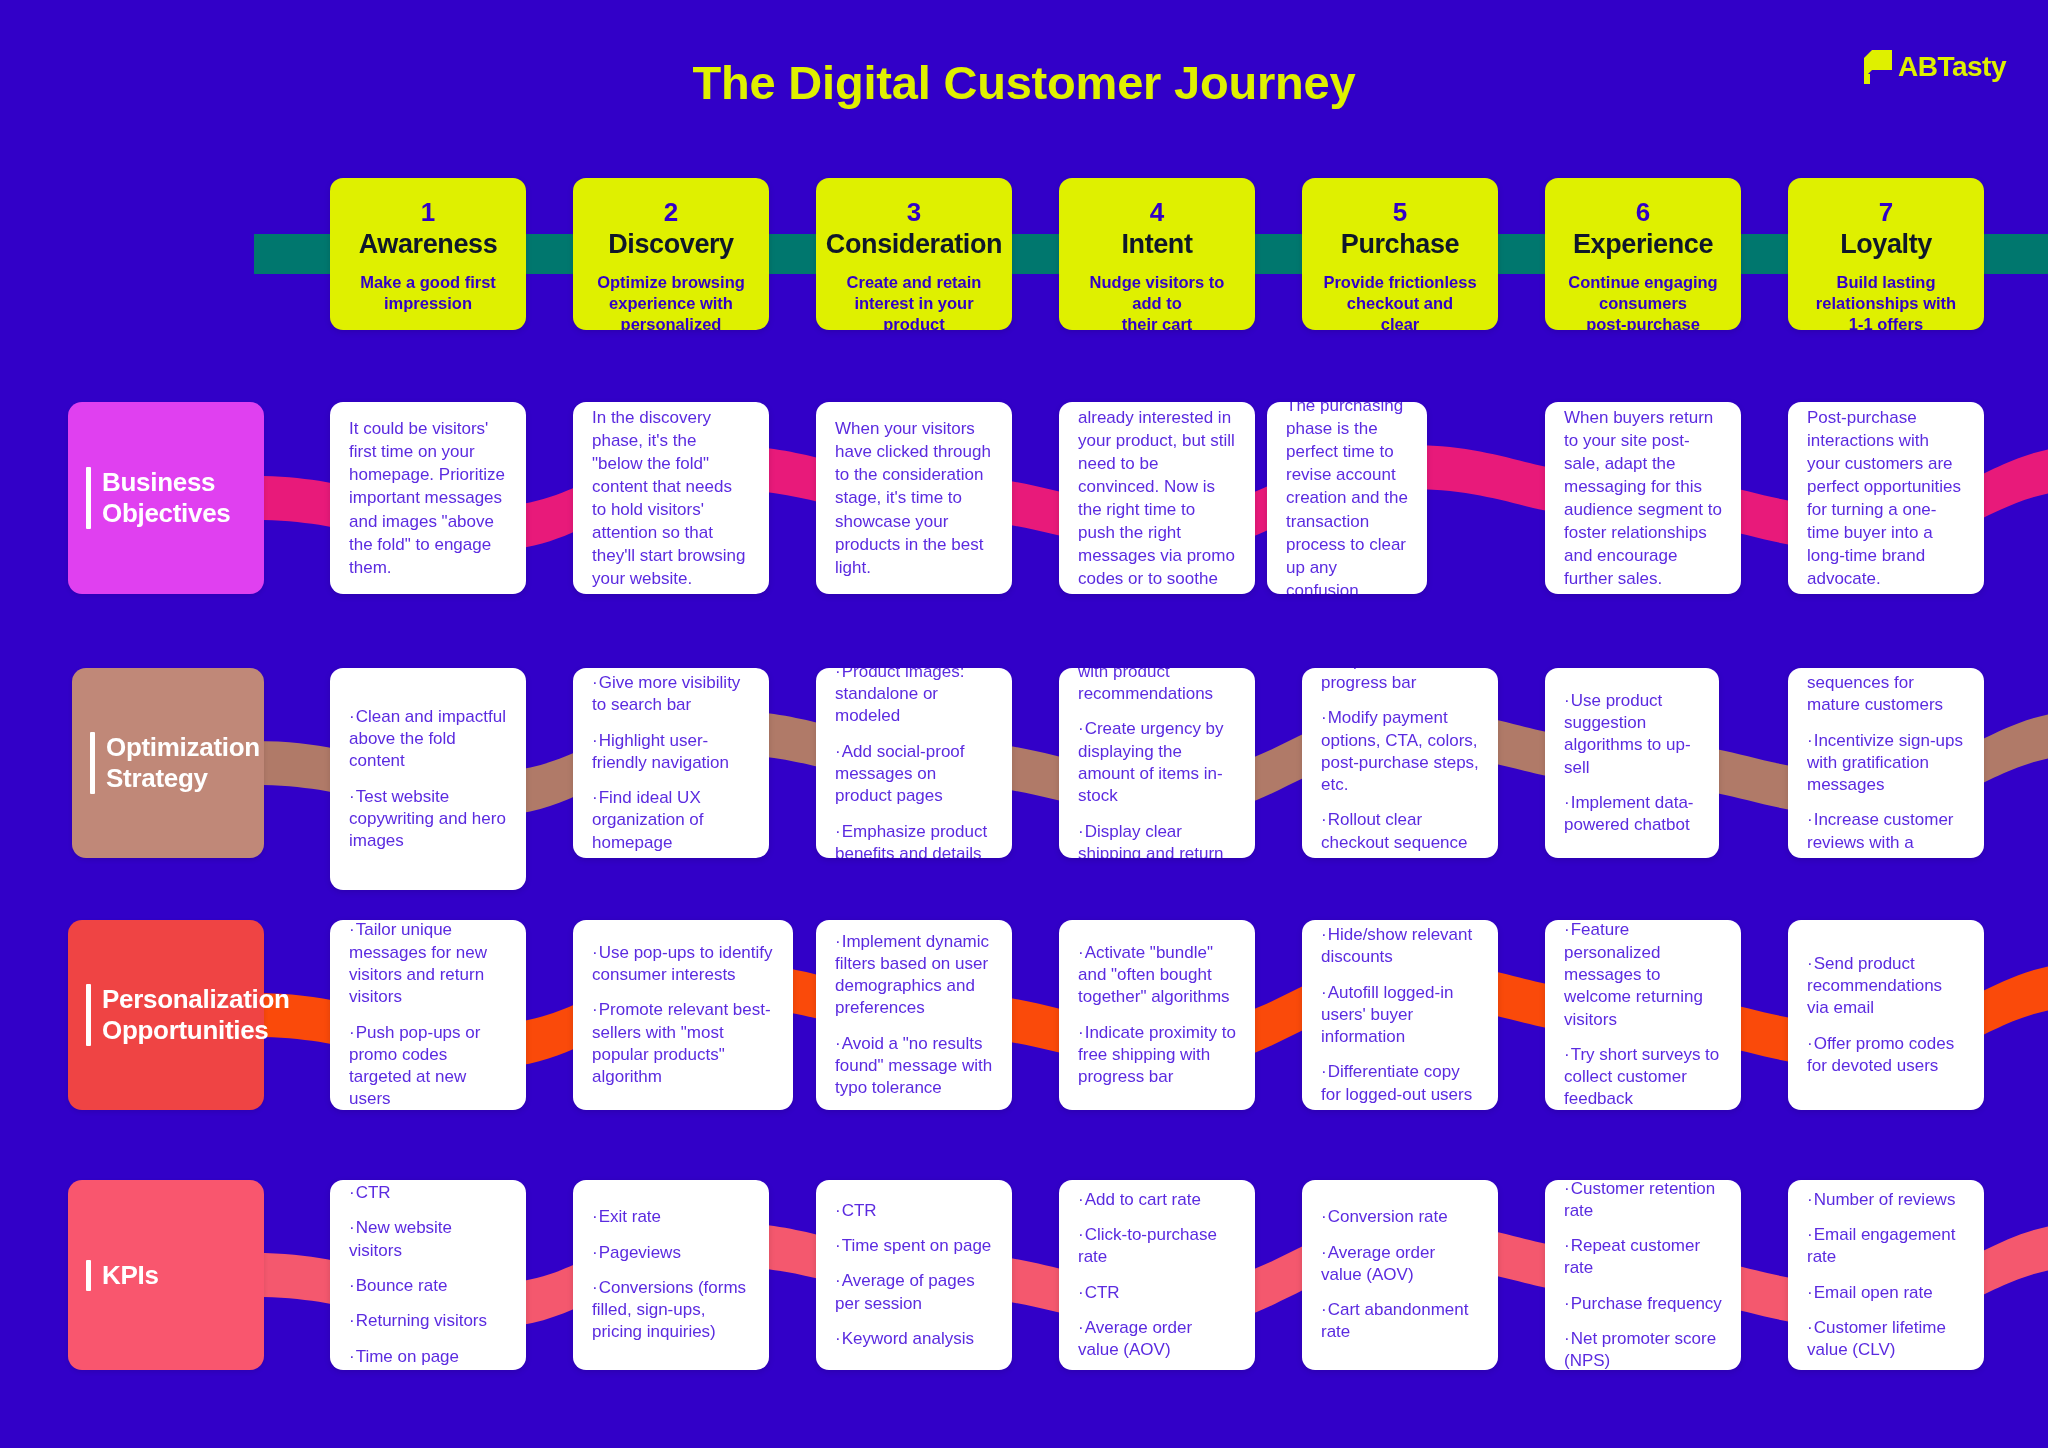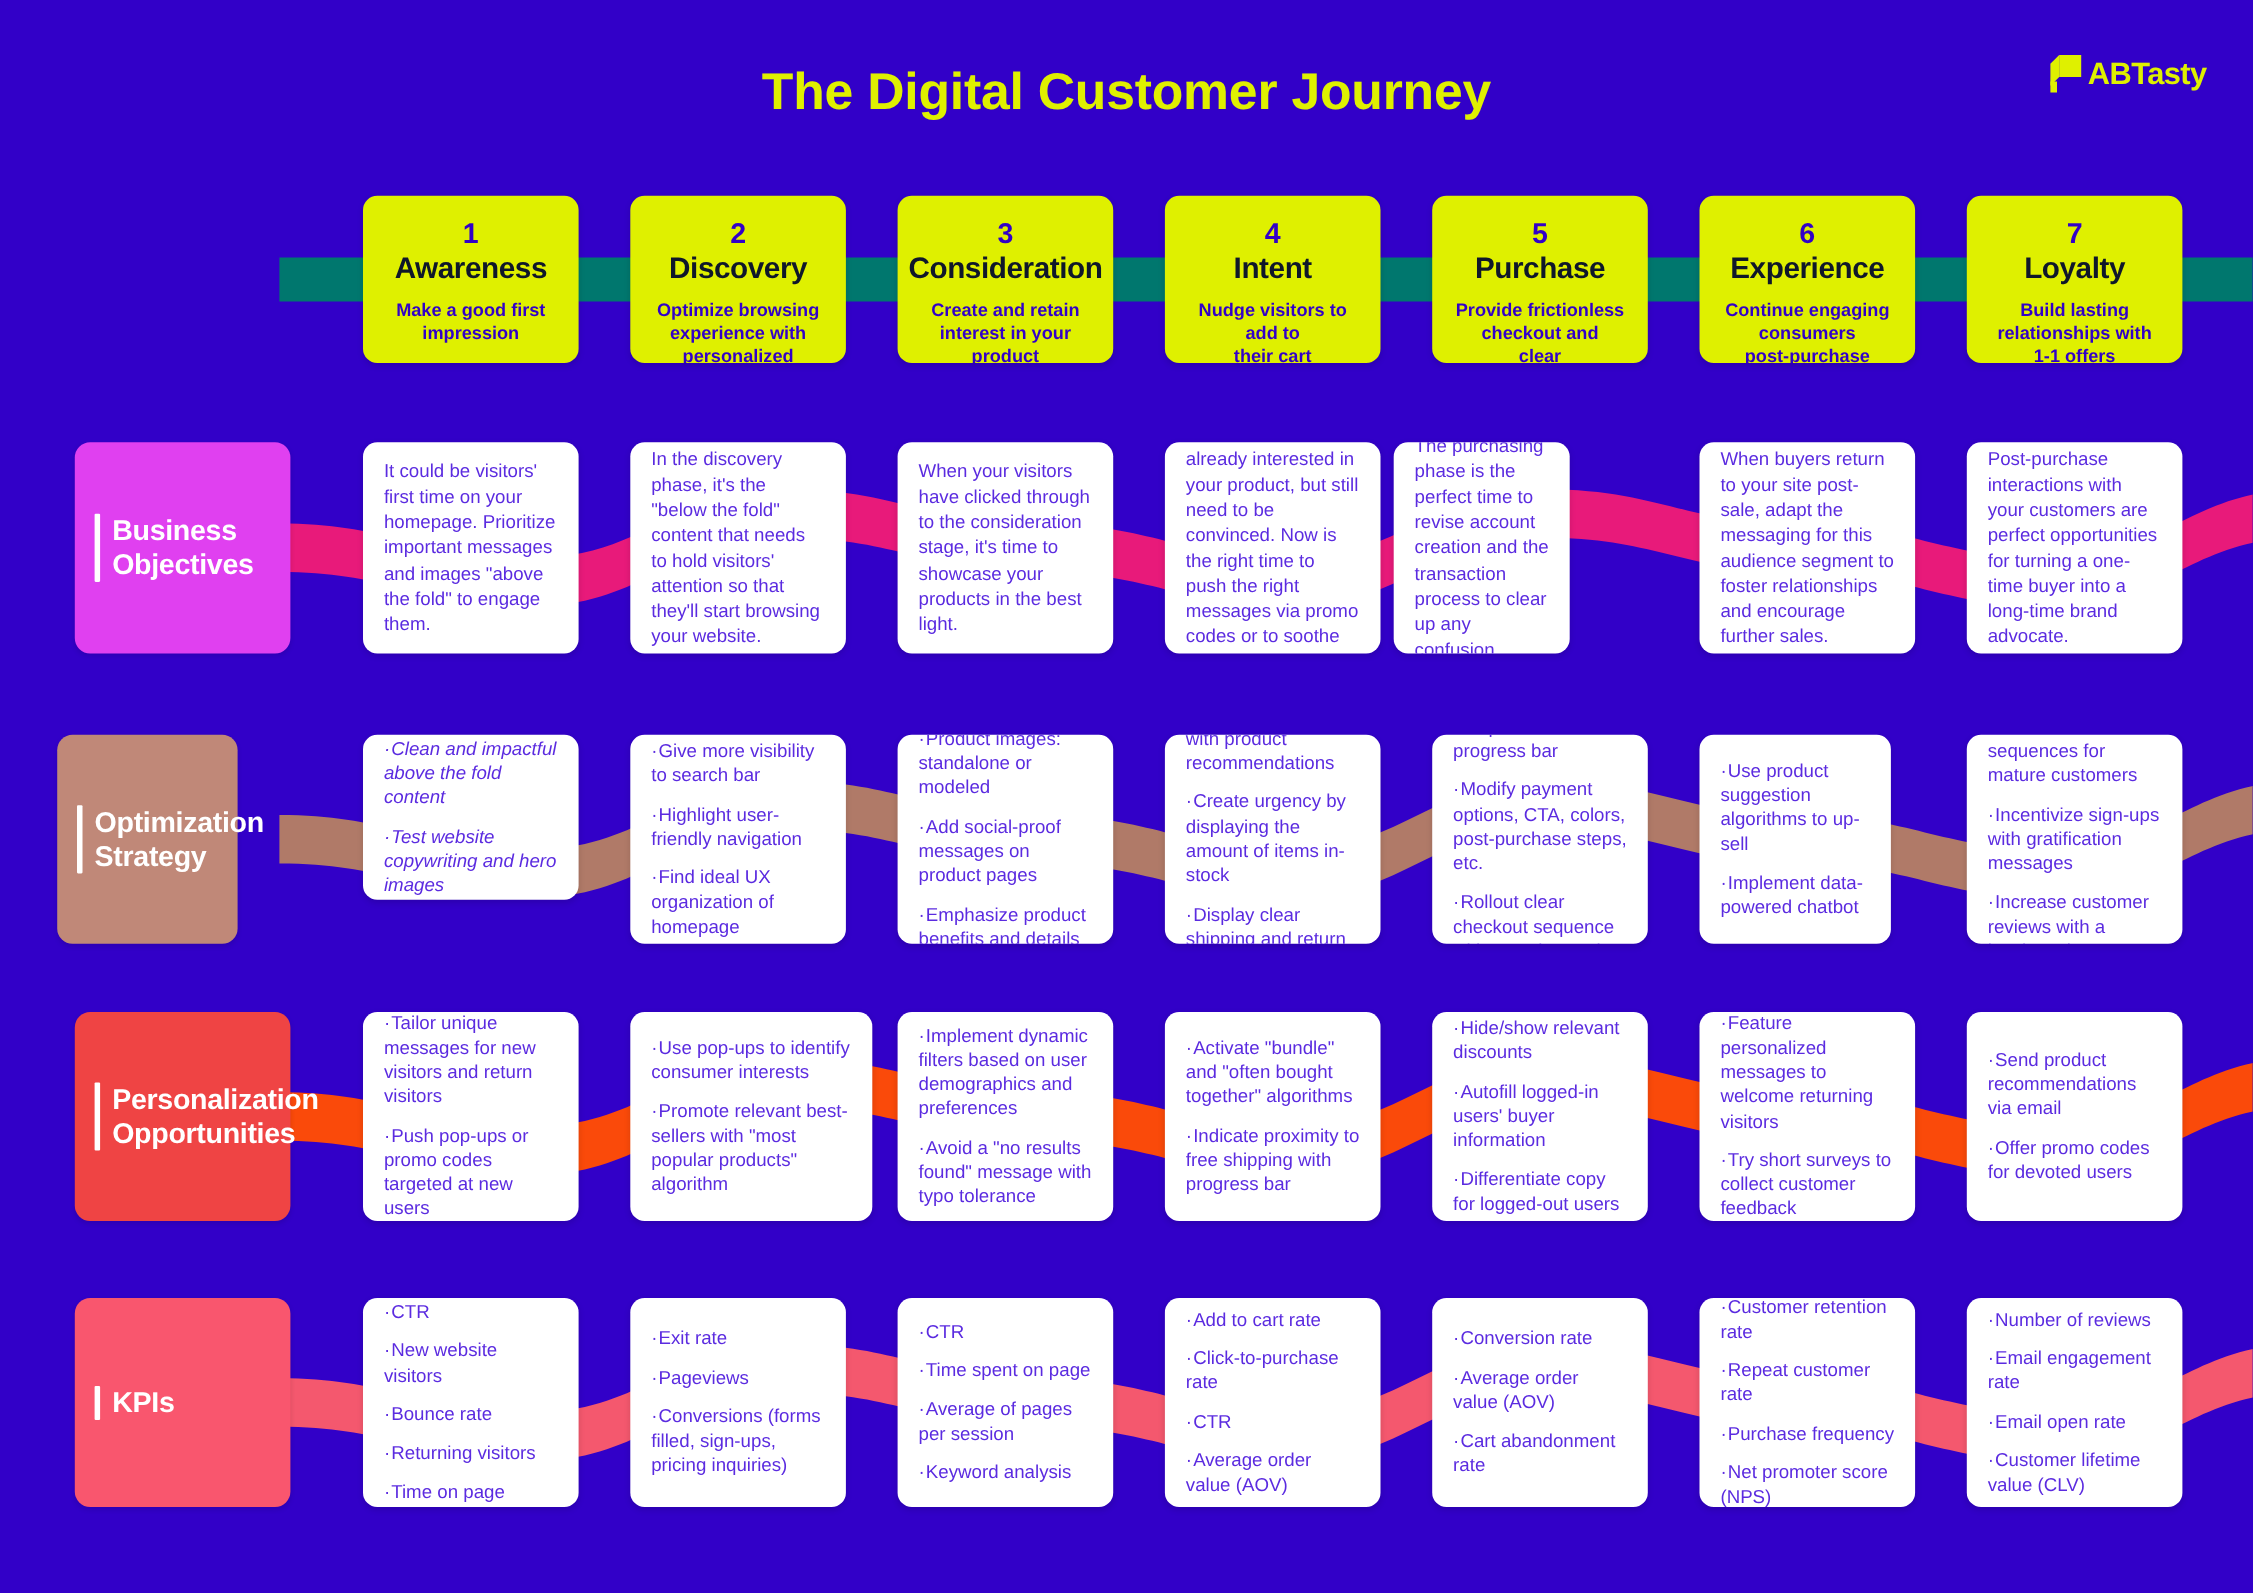--- a/index.html
+++ b/index.html
@@ -104,21 +104,21 @@
     </svg>
 
   <div id="grid">
       <div class="label-card" style="left: 68px; top: 402px; width: 196px; height: 192px; background: rgb(224, 64, 240);">
         <div class="label-inner">
           <div class="accent-bar" style="min-height: 62px;"></div>
           <div class="label-text">Business
 Objectives</div>
         </div>
       </div>
-      <div class="label-card" style="left: 52px; top: 668px; width: 164px; height: 190px; background: rgb(192, 136, 120);">
+      <div class="label-card" style="left: 72px; top: 668px; width: 192px; height: 190px; background: rgb(192, 136, 120);">
         <div class="label-inner">
           <div class="accent-bar" style="min-height: 62px;"></div>
           <div class="label-text">Optimization
 Strategy</div>
         </div>
       </div>
       <div class="label-card" style="left: 68px; top: 920px; width: 196px; height: 190px; background: #ef4444;">
         <div class="label-inner">
           <div class="accent-bar" style="min-height: 62px;"></div>
           <div class="label-text">Personalization
@@ -192,21 +192,21 @@
       </div>
       <div class="card" style="left: 1267px; top: 402px; width: 160px; height: 192px;">
         <div class="para">The purchasing phase is the perfect time to revise account creation and the transaction process to clear up any confusion.</div>
       </div>
       <div class="card" style="left: 1545px; top: 402px; width: 196px; height: 192px;">
         <div class="para">When buyers return to your site post-sale, adapt the messaging for this audience segment to foster relationships and encourage further sales.</div>
       </div>
       <div class="card" style="left: 1788px; top: 402px; width: 196px; height: 192px;">
         <div class="para">Post-purchase interactions with your customers are perfect opportunities for turning a one-time buyer into a long-time brand advocate.</div>
       </div>
-      <div class="card" style="left: 330px; top: 668px; width: 196px; height: 150px; font-style: italic;">
+      <div class="card" style="left: 330px; top: 668px; width: 196px; height: 222px;">
         <ul class="bullets">
           <li>Clean and impactful above the fold content</li>
           <li>Test website copywriting and hero images</li>
         </ul>
       </div>
       <div class="card" style="left: 573px; top: 668px; width: 196px; height: 190px;">
         <ul class="bullets">
           <li>Give more visibility to search bar</li>
           <li>Highlight user-friendly navigation</li>
           <li>Find ideal UX organization of homepage</li>

